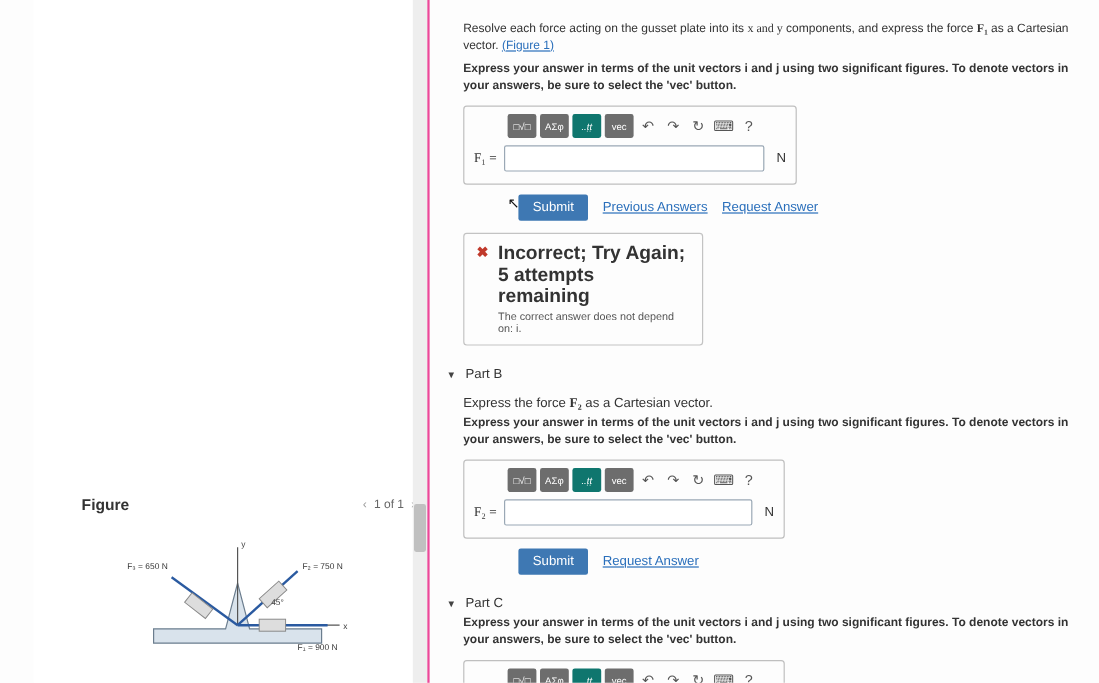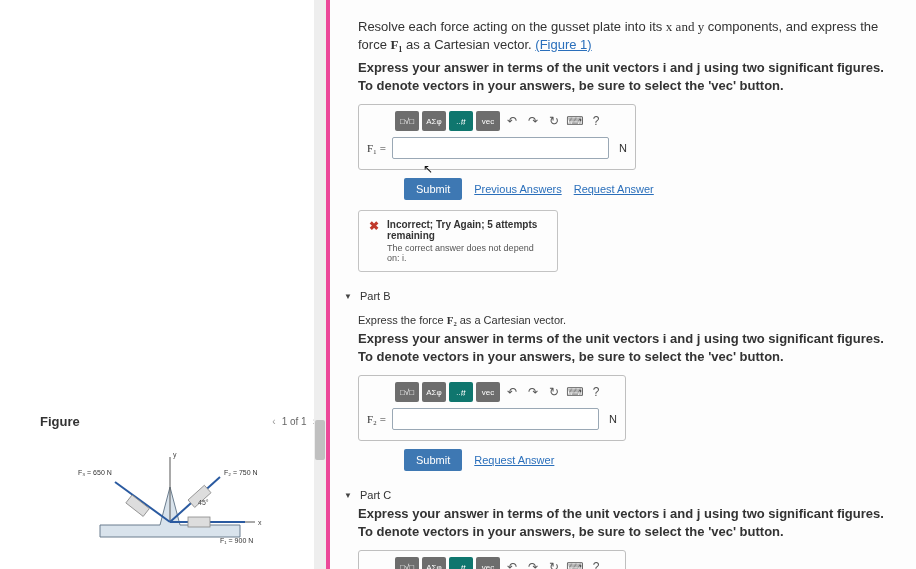--- a/index.html
+++ b/index.html
@@ -9,23 +9,24 @@
     color: #333;
     background: #fdfdfd;
     width: 916px;
     height: 569px;
     overflow: hidden;
     position: relative;
   }
   .layout { display: flex; width: 100%; height: 100%; }
   .left-panel {
     width: 330px;
-    border-right: 4px solid #ec4899;
+    border-right: 2px solid #ec4899;
     position: relative;
     background: #fff;
+    margin-left: 28px;
   }
   .figure-block {
     position: absolute;
     bottom: 10px;
     left: 40px;
     right: 10px;
   }
   .figure-header {
     display: flex;
     justify-content: space-between;
@@ -50,21 +51,21 @@
     top: 420px; height: 40px;
     background: #c0c0c0;
     border-radius: 2px;
   }
   .right-panel {
     flex: 1;
     padding: 18px 14px 0 28px;
     color: #333;
     overflow: hidden;
   }
-  .instr { font-size: 13px; line-height: 1.35; color: #333; }
+  .instr { font-size: 10px; line-height: 1.35; color: #333; }
   .bold { font-weight: bold; }
   .link { color: #2a6fbb; text-decoration: underline; cursor: pointer; }
   .math-label { font-family: 'Times New Roman', serif; font-style: normal; }
   .answer-frame {
     border: 1px solid #bfbfbf;
     border-radius: 3px;
     margin-top: 10px;
     width: 278px;
     padding: 6px 8px 10px 8px;
   }
@@ -117,21 +118,21 @@
     border: 1px solid #c3c3c3;
     border-radius: 3px;
     padding: 8px 10px;
     margin-top: 10px;
     width: 200px;
     display: flex;
     gap: 8px;
     align-items: flex-start;
   }
   .fb-x { color: #c0392b; font-weight: bold; font-size: 12px; }
-  .fb-text .fb-main { font-size: 10px; font-weight: bold; color: #333; }
+  .fb-text .fb-main { font-size: 16px; font-weight: bold; color: #333; }
   .fb-text .fb-sub { font-size: 9px; color: #555; margin-top: 2px; }
   .part-header {
     margin-top: 18px;
     font-size: 11px;
     color: #333;
     display: flex;
     align-items: center;
     gap: 8px;
     margin-left: -14px;
   }

